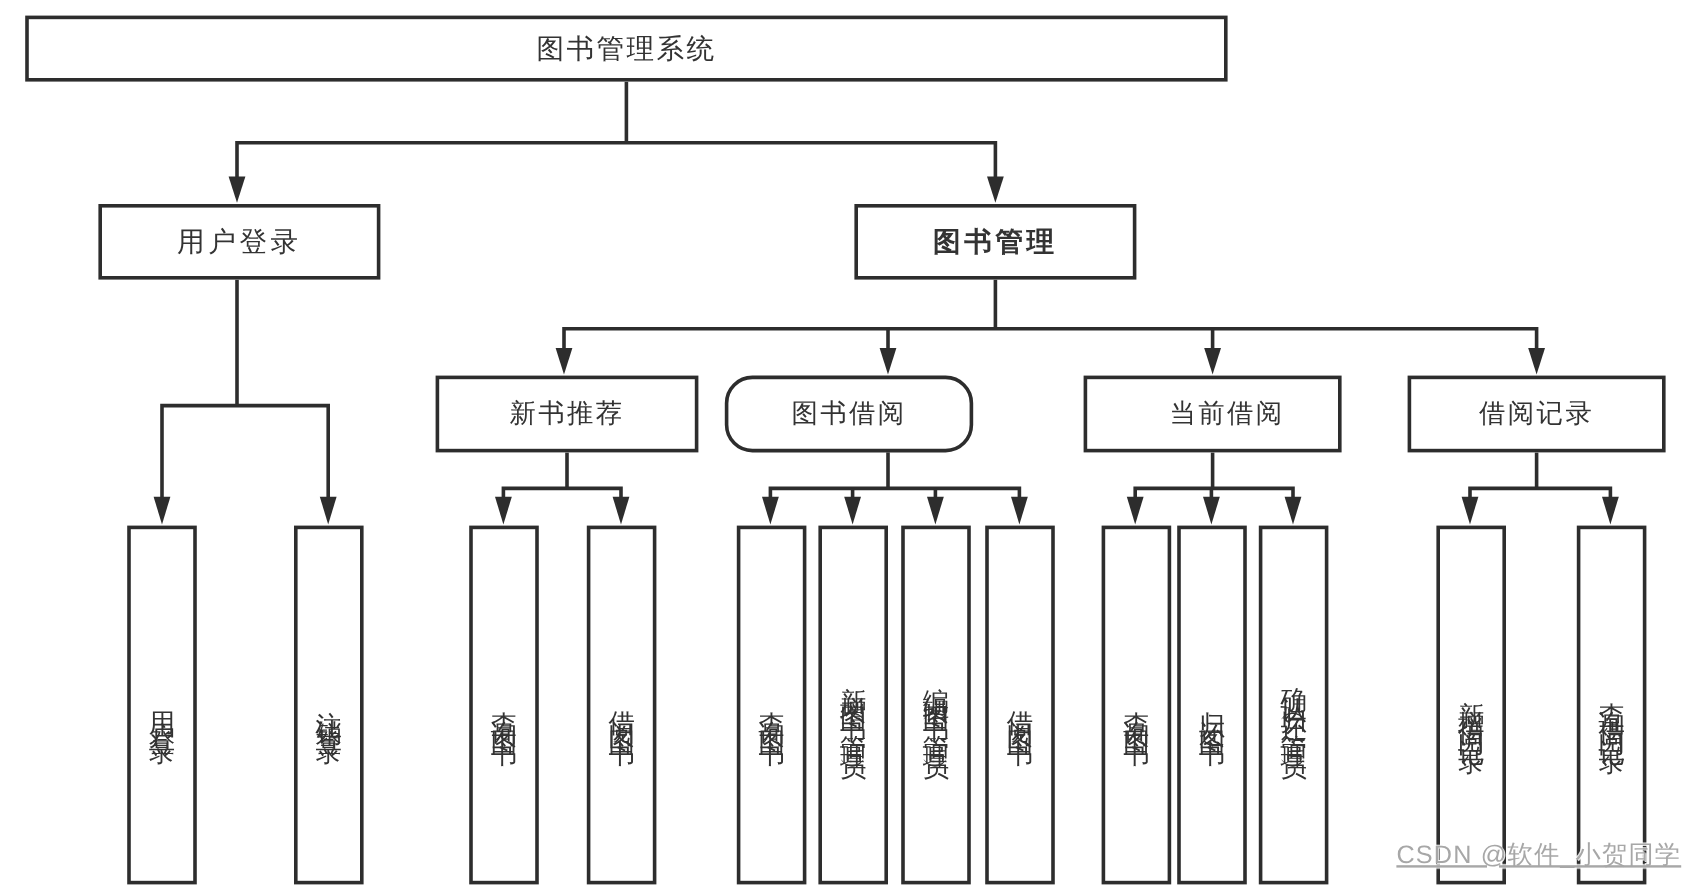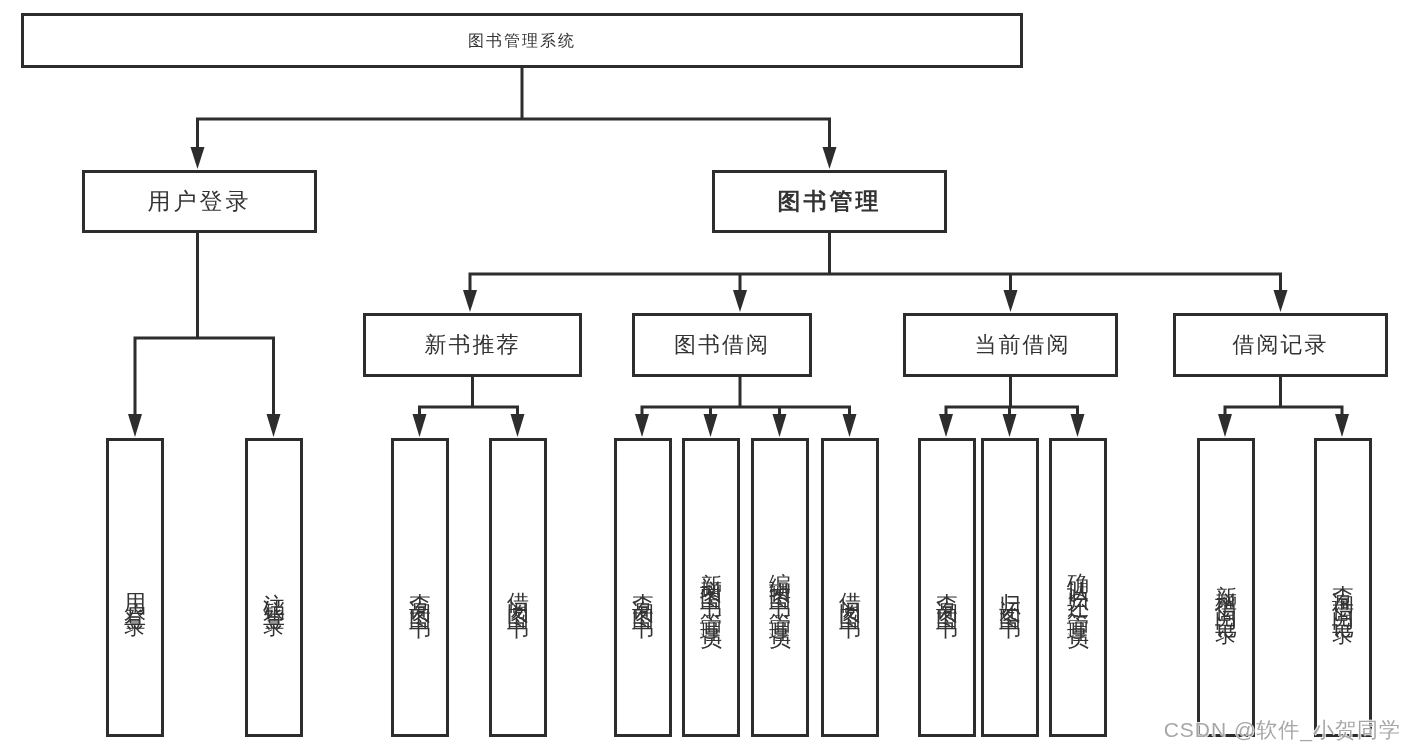--- a/index.html
+++ b/index.html
@@ -24,28 +24,28 @@
     border: 3px solid #2d2d2d;
     display: flex;
     align-items: center;
     justify-content: center;
     color: #333333;
     text-align: center;
     line-height: 1;
   }
   .root-box {
     left: 21px; top: 13px; width: 1002px; height: 55px;
-    font-size: 16px; letter-spacing: 2px;
+    font-size: 23px; letter-spacing: 2px;
   }
   .l1-box { top: 170px; height: 63px; width: 235px; font-size: 23px; letter-spacing: 3px; }
   .l1-user  { left: 82px; }
   .l1-book  { left: 712px; font-weight: bold; }
   .l2-box { top: 313px; height: 64px; font-size: 22px; letter-spacing: 2px; }
   .l2-a { left: 363px; width: 219px; text-align: right; }
-  .l2-b { left: 632px; width: 180px; }
+  .l2-b { left: 604px; width: 207px; border-radius: 23px; }
   .l2-c { left: 903px; width: 215px; padding-left: 24px; }
   .l2-d { left: 1173px; width: 215px; }
   .leaf {
     top: 438px; height: 299px; width: 58px;
     writing-mode: vertical-rl;
     text-orientation: mixed;
     font-size: 22px;
     letter-spacing: 8px;
     line-height: 1;
     padding-top: 6px;
@@ -59,27 +59,28 @@
   .leaf-7  { left: 751px; }
   .leaf-8  { left: 821px; }
   .leaf-9  { left: 918px; }
   .leaf-10 { left: 981px; }
   .leaf-11 { left: 1049px; }
   .leaf-12 { left: 1197px; }
   .leaf-13 { left: 1314px; }
   .watermark {
     position: absolute;
     right: 4px;
-    bottom: 3px;
+    bottom: 21px;
     font-size: 21px;
     color: #a7a7a7;
     letter-spacing: 1px;
     text-shadow: 1px 1px 0 rgba(255,255,255,0.85), -1px -1px 0 rgba(255,255,255,0.85);
     z-index: 5;
     white-space: nowrap;
+    text-decoration: underline;
   }
 </style>
 </head>
 <body>
 
 <div class="canvas">
 
   <svg class="connectors" viewBox="0 0 1405 747" xmlns="http://www.w3.org/2000/svg">
     <g stroke="#2d2d2d" stroke-width="3" fill="none">
 

